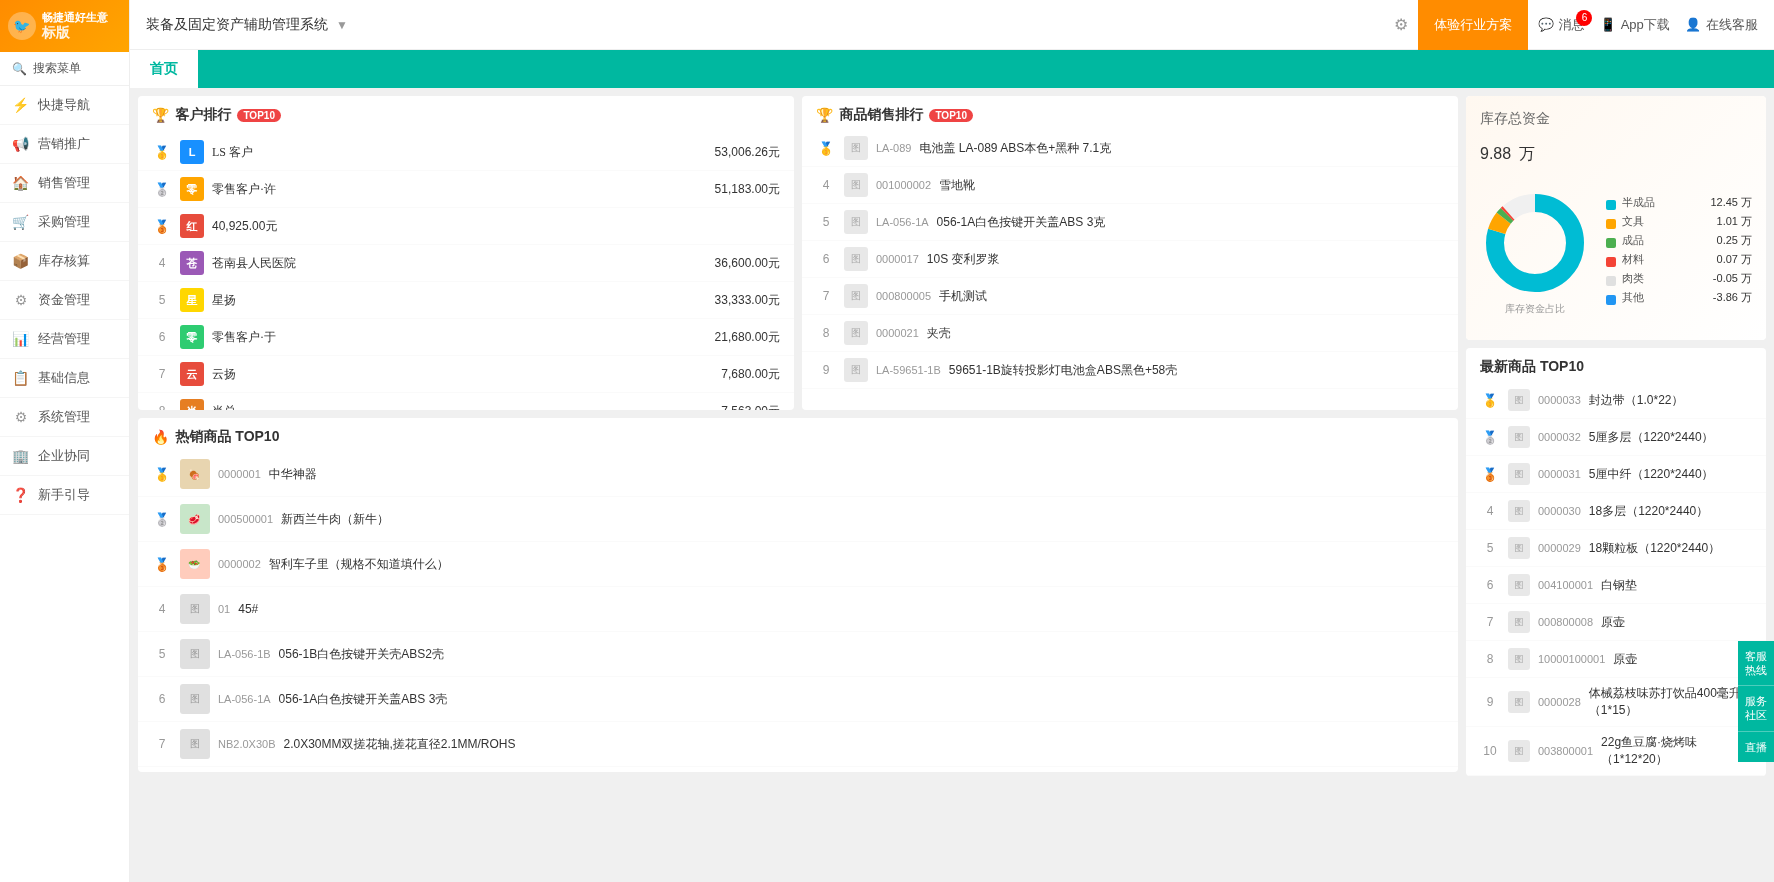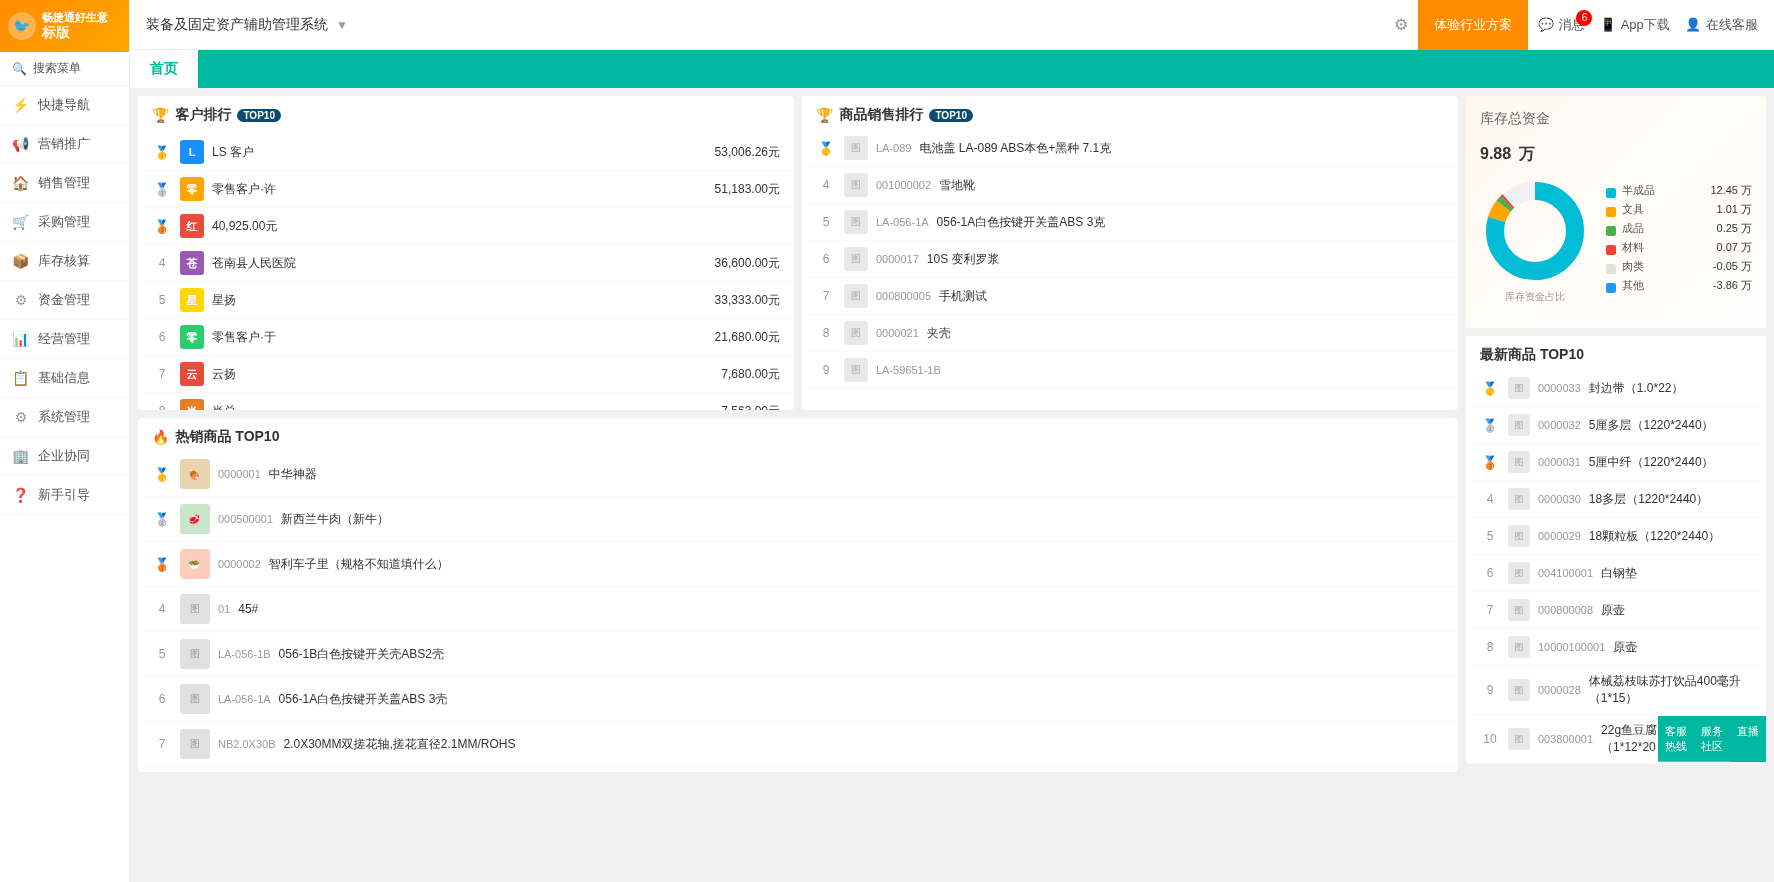--- a/index.html
+++ b/index.html
@@ -242,20 +242,21 @@
       justify-content: center;
       color: #fff;
       font-size: 11px;
       font-weight: bold;
       flex-shrink: 0;
     }
     .customer-name {
       flex: 1;
       font-size: 12px;
       color: #333;
+      font-family: Liberation Serif, serif;
     }
     .customer-amount {
       font-size: 12px;
       color: #333;
       font-weight: 500;
     }
 
     
     .product-item {
       display: flex;
@@ -293,22 +294,23 @@
       border-radius: 4px;
       padding: 14px;
     }
     .inventory-title {
       font-size: 14px;
       color: #666;
       margin-bottom: 6px;
     }
     .inventory-amount {
       font-size: 28px;
-      font-weight: bold;
+      font-weight: normal;
       color: #333;
+      margin-bottom: 12px;
     }
     .inventory-amount span {
       font-size: 16px;
     }
 
     
     .chart-section {
       display: flex;
       align-items: center;
       gap: 16px;
@@ -410,23 +412,24 @@
     }
     .hot-name {
       flex: 1;
       font-size: 12px;
       color: #333;
     }
 
     
     .float-btns {
       position: fixed;
-      right: 8px;
+      right: 0;
       bottom: 120px;
       display: flex;
+      flex-direction: column;
       gap: 0;
       z-index: 100;
     }
     .float-btn {
       background: #00b8a0;
       color: #fff;
       padding: 8px 6px;
       font-size: 11px;
       text-align: center;
       cursor: pointer;
@@ -440,21 +443,21 @@
     .section-title {
       font-size: 14px;
       font-weight: bold;
       color: #333;
       padding: 10px 14px 6px;
       display: flex;
       align-items: center;
       gap: 6px;
     }
     .top10-badge {
-      background: #0c4a6e;
+      background: #ef4444;
       color: #fff;
       font-size: 10px;
       padding: 1px 6px;
       border-radius: 10px;
     }
 
     .medal-gold { color: #ffd700; }
     .medal-silver { color: #c0c0c0; }
     .medal-bronze { color: #cd7f32; }
 
@@ -663,20 +666,21 @@
             <div class="product-item">
               <span class="ranking-num">8</span>
               <div class="product-img-placeholder">图</div>
               <span class="product-code">0000021</span>
               <span class="product-name">夹壳</span>
             </div>
             <div class="product-item">
               <span class="ranking-num">9</span>
               <div class="product-img-placeholder">图</div>
               <span class="product-code">LA-59651-1B</span>
+              <span class="product-name">59651-1B旋转投影灯电池盒ABS黑色+58壳</span>
             </div>
           </div>
         </div>
       </div>
 
       <div class="card">
         <div class="section-title">
           <span>🔥</span>
           <span>热销商品 TOP10</span>
         </div>

